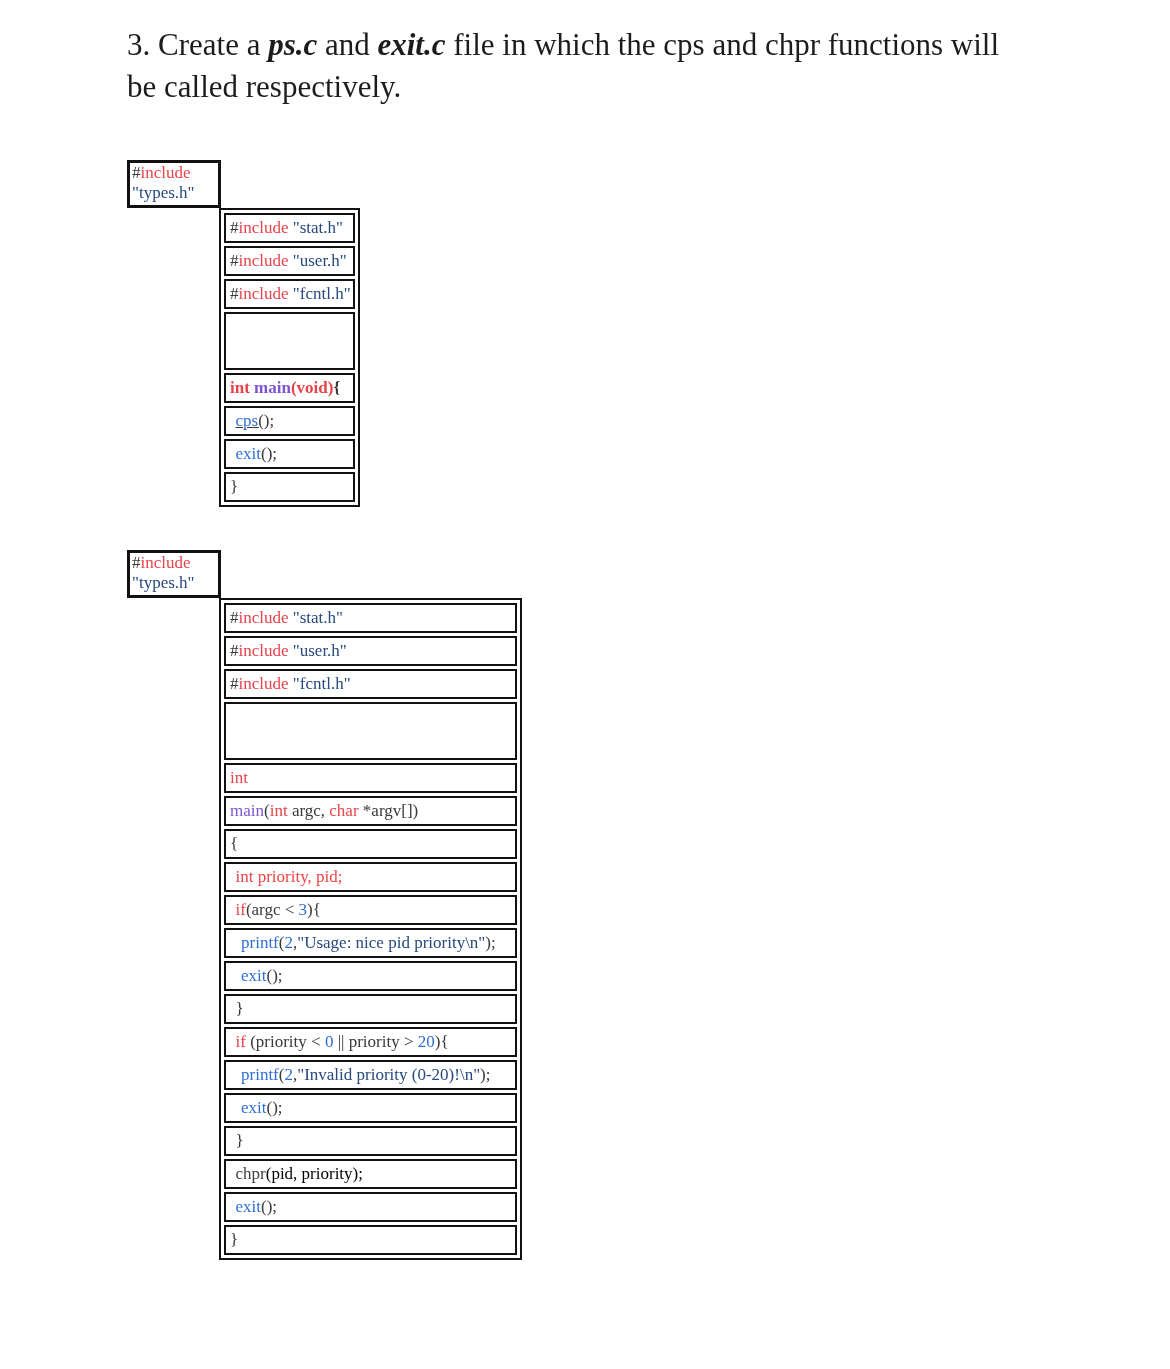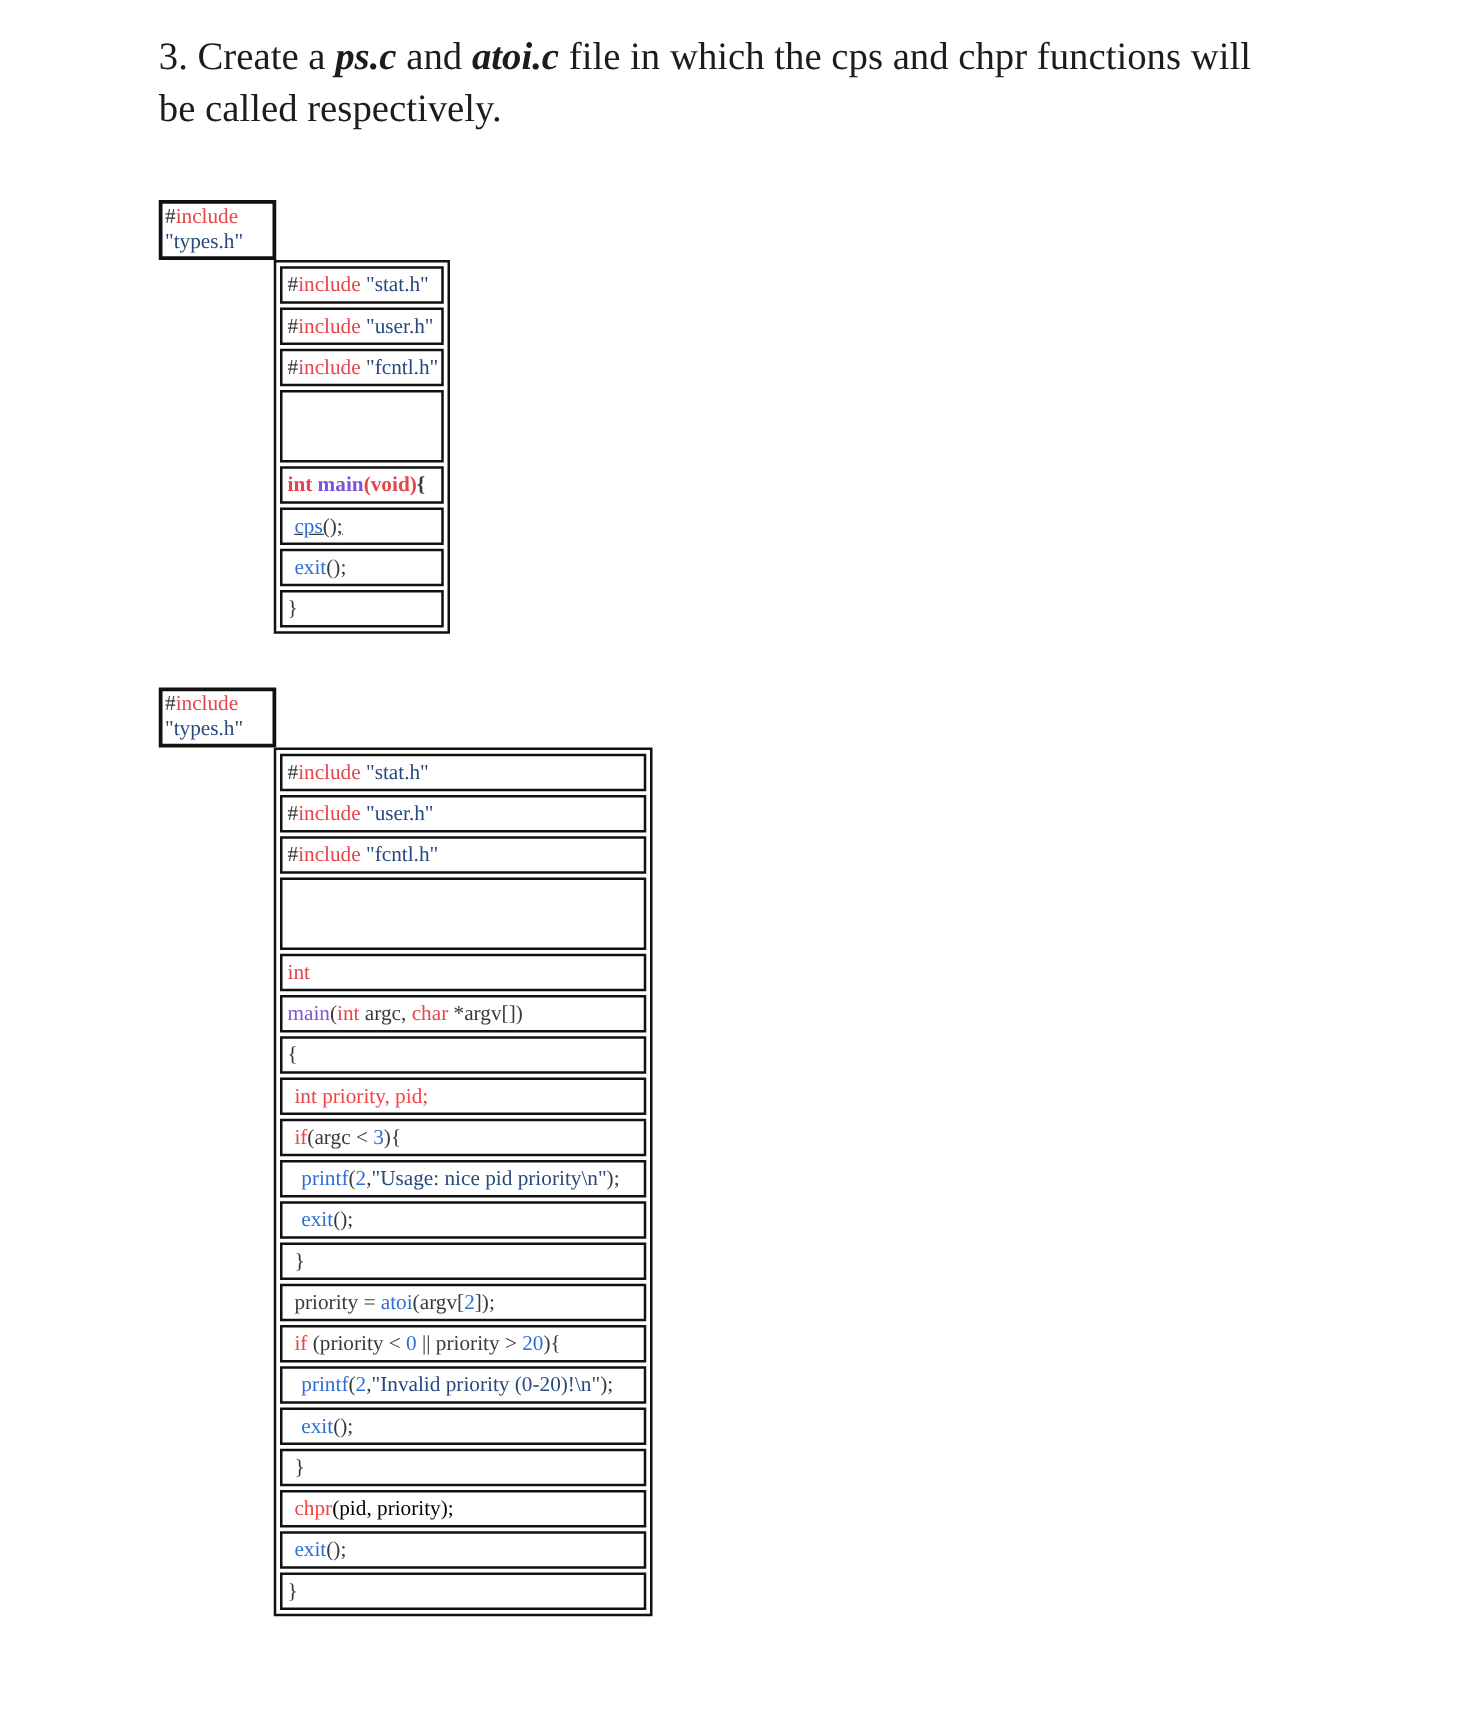--- a/index.html
+++ b/index.html
@@ -30,21 +30,21 @@
     line-height:25px;font-size:17px;white-space:nowrap;color:#3a3a3a;
     overflow:hidden;background:#ffffff;
   }
   .crow.empty{height:58px;flex:0 0 58px;}
   .tk{white-space:pre;}
 </style>
 </head>
 <body>
 
 <div>
-  <h1 class="title" id="page-title"><span class="">3. Create a </span><span class="em">ps.c</span><span class=""> and </span><span class="em">atoi.c</span><span class=""> file in which the cps and chpr functions will be called respectively.</span></h1>
+  <h1 class="title" id="page-title"><span class="">3. Create a </span><span class="em">ps.c</span><span class=""> and </span><span class="em">exit.c</span><span class=""> file in which the cps and chpr functions will be called respectively.</span></h1>
 
   <section id="block-0">
     <div class="include-box">
         <div><span class="tk" style="color: rgb(58, 58, 58);">#</span><span class="tk" style="color: rgb(231, 67, 74);">include</span></div>
         <div><span class="tk" style="color: rgb(39, 73, 126);">"types.h"</span></div>
       </div>
     <div class="code-table">
         <div class="crow" style="padding-left: 4px;"><span class="tk" style="color: rgb(58, 58, 58);">#</span><span class="tk" style="color: rgb(231, 67, 74);">include</span><span class="tk" style="color: rgb(39, 73, 126);"> "stat.h"</span></div>
         <div class="crow" style="padding-left: 4px;"><span class="tk" style="color: rgb(58, 58, 58);">#</span><span class="tk" style="color: rgb(231, 67, 74);">include</span><span class="tk" style="color: rgb(39, 73, 126);"> "user.h"</span></div>
         <div class="crow" style="padding-left: 4px;"><span class="tk" style="color: rgb(58, 58, 58);">#</span><span class="tk" style="color: rgb(231, 67, 74);">include</span><span class="tk" style="color: rgb(39, 73, 126);"> "fcntl.h"</span></div>
@@ -67,23 +67,22 @@
         <div class="crow" style="padding-left: 4px;"><span class="tk" style="color: rgb(58, 58, 58);">#</span><span class="tk" style="color: rgb(231, 67, 74);">include</span><span class="tk" style="color: rgb(39, 73, 126);"> "fcntl.h"</span></div>
         <div class="crow empty"></div>
         <div class="crow" style="padding-left: 4px;"><span class="tk" style="color: rgb(231, 67, 74);">int</span></div>
         <div class="crow" style="padding-left: 4px;"><span class="tk" style="color: rgb(125, 85, 210);">main</span><span class="tk" style="color: rgb(58, 58, 58);">(</span><span class="tk" style="color: rgb(231, 67, 74);">int</span><span class="tk" style="color: rgb(58, 58, 58);"> argc, </span><span class="tk" style="color: rgb(231, 67, 74);">char</span><span class="tk" style="color: rgb(58, 58, 58);"> *argv[])</span></div>
         <div class="crow" style="padding-left: 4px;"><span class="tk" style="color: rgb(58, 58, 58);">{</span></div>
         <div class="crow" style="padding-left: 9.5px;"><span class="tk" style="color: rgb(231, 67, 74);">int</span><span class="tk" style="color: #ef4444;"> priority, pid;</span></div>
         <div class="crow" style="padding-left: 9.5px;"><span class="tk" style="color: rgb(231, 67, 74);">if</span><span class="tk" style="color: rgb(58, 58, 58);">(argc &lt; </span><span class="tk" style="color: rgb(46, 111, 214);">3</span><span class="tk" style="color: rgb(58, 58, 58);">){</span></div>
         <div class="crow" style="padding-left: 15px;"><span class="tk" style="color: rgb(46, 111, 214);">printf</span><span class="tk" style="color: rgb(58, 58, 58);">(</span><span class="tk" style="color: rgb(46, 111, 214);">2</span><span class="tk" style="color: rgb(58, 58, 58);">,</span><span class="tk" style="color: rgb(39, 73, 126);">"Usage: nice pid priority\n"</span><span class="tk" style="color: rgb(58, 58, 58);">);</span></div>
         <div class="crow" style="padding-left: 15px;"><span class="tk" style="color: rgb(46, 111, 214);">exit</span><span class="tk" style="color: rgb(58, 58, 58);">();</span></div>
         <div class="crow" style="padding-left: 9.5px;"><span class="tk" style="color: rgb(58, 58, 58);">}</span></div>
-        <div class="crow" style="padding-left: 9.5px;"><span class="tk" style="color: rgb(58, 58, 58);">priority = </span><span class="tk" style="color: rgb(46, 111, 214);">atoi</span><span class="tk" style="color: rgb(58, 58, 58);">(argv[</span><span class="tk" style="color: rgb(46, 111, 214);">2</span><span class="tk" style="color: rgb(58, 58, 58);">]);</span></div>
         <div class="crow" style="padding-left: 9.5px;"><span class="tk" style="color: rgb(231, 67, 74);">if</span><span class="tk" style="color: rgb(58, 58, 58);"> (priority &lt; </span><span class="tk" style="color: rgb(46, 111, 214);">0</span><span class="tk" style="color: rgb(58, 58, 58);"> || priority &gt; </span><span class="tk" style="color: rgb(46, 111, 214);">20</span><span class="tk" style="color: rgb(58, 58, 58);">){</span></div>
         <div class="crow" style="padding-left: 15px;"><span class="tk" style="color: rgb(46, 111, 214);">printf</span><span class="tk" style="color: rgb(58, 58, 58);">(</span><span class="tk" style="color: rgb(46, 111, 214);">2</span><span class="tk" style="color: rgb(58, 58, 58);">,</span><span class="tk" style="color: rgb(39, 73, 126);">"Invalid priority (0-20)!\n"</span><span class="tk" style="color: rgb(58, 58, 58);">);</span></div>
         <div class="crow" style="padding-left: 15px;"><span class="tk" style="color: rgb(46, 111, 214);">exit</span><span class="tk" style="color: rgb(58, 58, 58);">();</span></div>
         <div class="crow" style="padding-left: 9.5px;"><span class="tk" style="color: rgb(58, 58, 58);">}</span></div>
-        <div class="crow" style="padding-left: 9.5px;"><span class="tk" style="color: #ef4444;">chpr</span><span class="tk" style="color: #000000;">(pid, priority);</span></div>
+        <div class="crow" style="padding-left: 9.5px;"><span class="tk" style="color: #404040;">chpr</span><span class="tk" style="color: #000000;">(pid, priority);</span></div>
         <div class="crow" style="padding-left: 9.5px;"><span class="tk" style="color: rgb(46, 111, 214);">exit</span><span class="tk" style="color: rgb(58, 58, 58);">();</span></div>
         <div class="crow" style="padding-left: 4px;"><span class="tk" style="color: rgb(58, 58, 58);">}</span></div>
       </div>
   </section>
 </div>
 
 </body></html>

